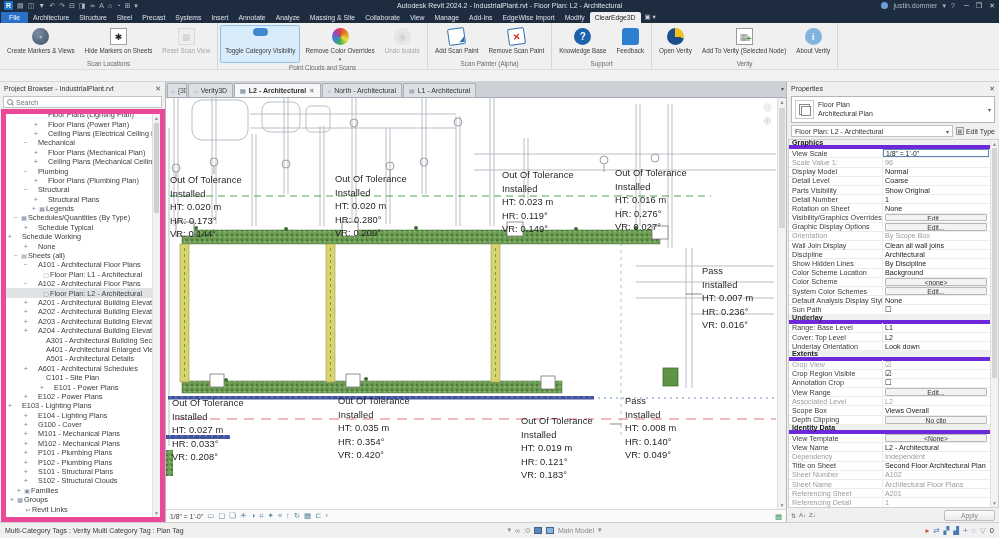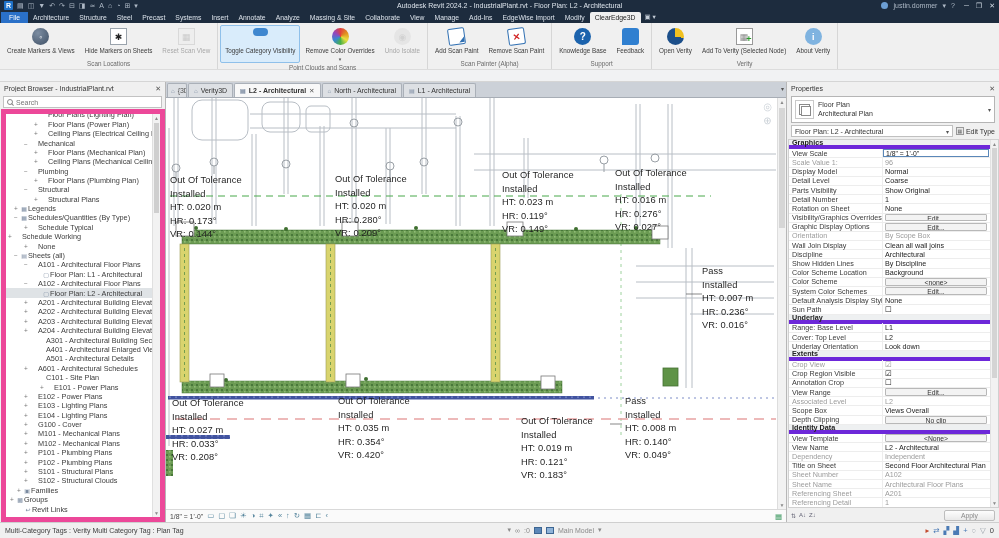--- a/index.html
+++ b/index.html
@@ -350,21 +350,21 @@
           <div class="trow" style="padding-left: 26px;">
           <span class="exp">+</span>
           <span class="tico"></span>
           <span>Floor Plans (Power Plan)</span>
         </div>
           <div class="trow" style="padding-left: 26px;">
           <span class="exp">+</span>
           <span class="tico"></span>
           <span>Ceiling Plans (Electrical Ceiling Plan)</span>
         </div>
-          <div class="trow" style="padding-left: 16px; align-items: flex-end;">
+          <div class="trow" style="padding-left: 16px;">
           <span class="exp">−</span>
           <span class="tico"></span>
           <span>Mechanical</span>
         </div>
           <div class="trow" style="padding-left: 26px;">
           <span class="exp">+</span>
           <span class="tico"></span>
           <span>Floor Plans (Mechanical Plan)</span>
         </div>
           <div class="trow" style="padding-left: 26px;">
@@ -385,21 +385,21 @@
           <div class="trow" style="padding-left: 16px;">
           <span class="exp">−</span>
           <span class="tico"></span>
           <span>Structural</span>
         </div>
           <div class="trow" style="padding-left: 26px;">
           <span class="exp">+</span>
           <span class="tico"></span>
           <span>Structural Plans</span>
         </div>
-          <div class="trow" style="padding-left: 6px;">
+          <div class="trow" style="padding-left: 24px;">
           <span class="exp">+</span>
           <span class="tico">▦</span>
           <span>Legends</span>
         </div>
           <div class="trow" style="padding-left: 6px;">
           <span class="exp">−</span>
           <span class="tico">▦</span>
           <span>Schedules/Quantities (By Type)</span>
         </div>
           <div class="trow" style="padding-left: 16px;">
@@ -490,21 +490,21 @@
           <div class="trow" style="padding-left: 32px;">
           <span class="exp">+</span>
           <span class="tico"></span>
           <span>E101 - Power Plans</span>
         </div>
           <div class="trow" style="padding-left: 16px;">
           <span class="exp">+</span>
           <span class="tico"></span>
           <span>E102 - Power Plans</span>
         </div>
-          <div class="trow" style="padding-left: 16px;">
+          <div class="trow" style="">
           <span class="exp">+</span>
           <span class="tico"></span>
           <span>E103 - Lighting Plans</span>
         </div>
           <div class="trow" style="padding-left: 16px;">
           <span class="exp">+</span>
           <span class="tico"></span>
           <span>E104 - Lighting Plans</span>
         </div>
           <div class="trow" style="padding-left: 16px;">

